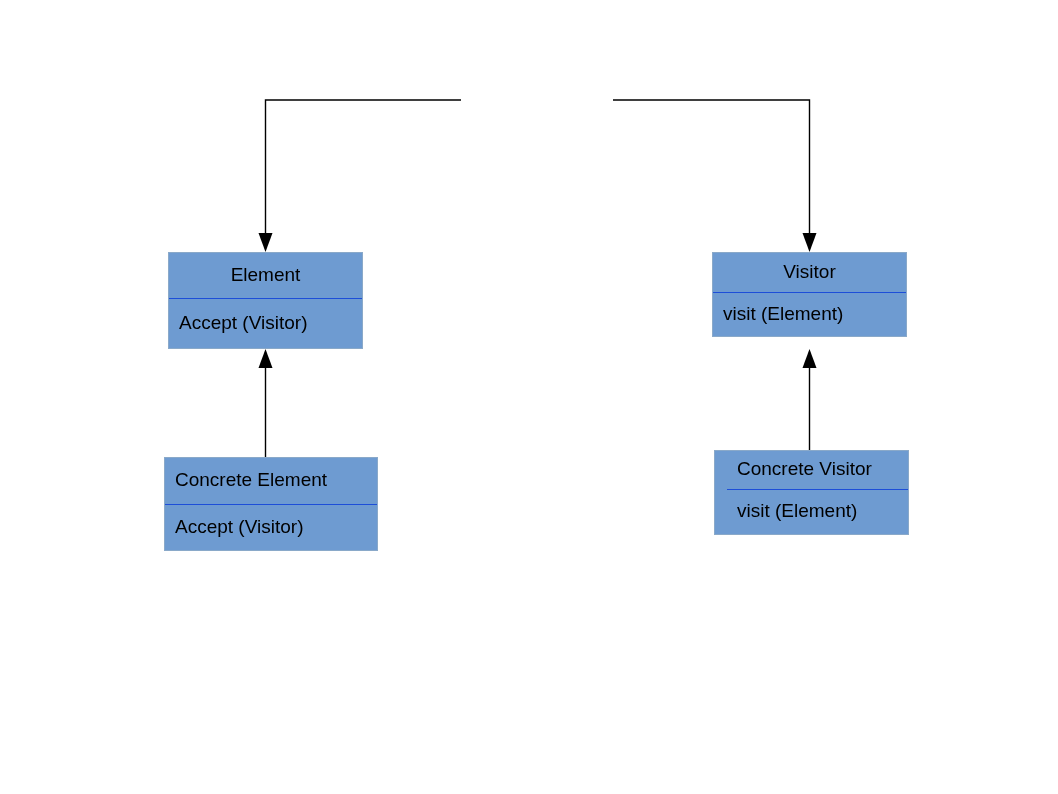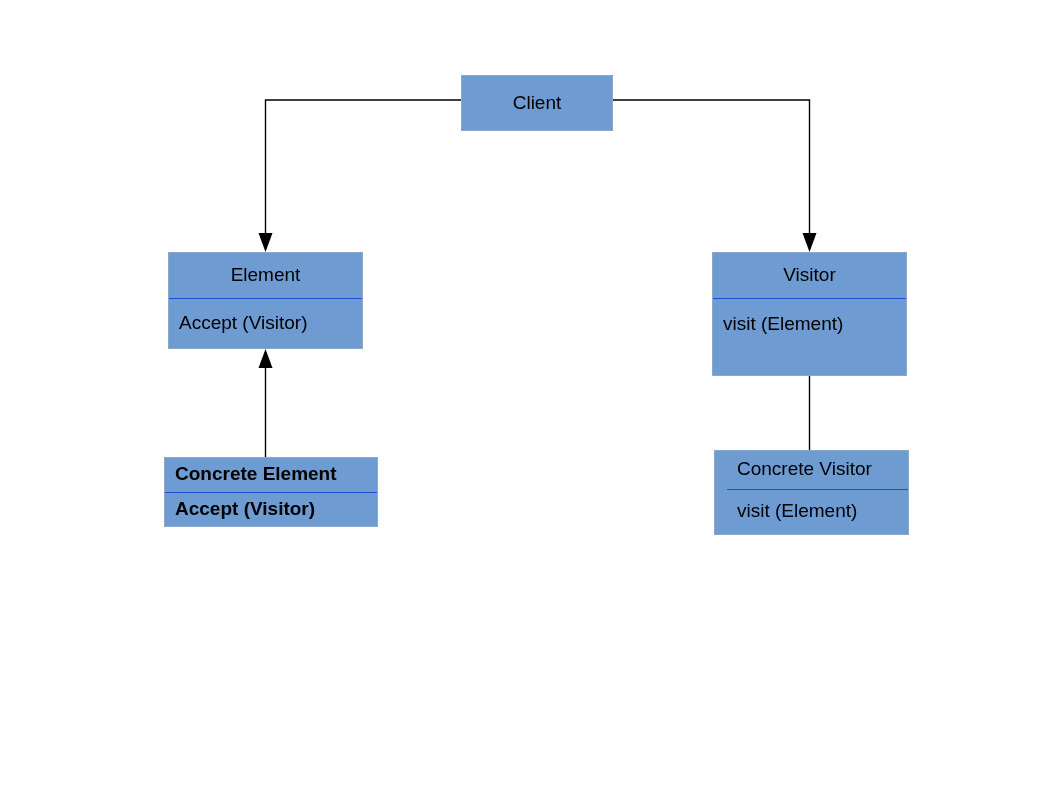--- a/index.html
+++ b/index.html
@@ -57,25 +57,25 @@
   }
 
   
   #node-client        { left: 461px; top: 75px;  width: 152px; height: 56px; }
   #node-client .r0    { height: 100%; }
 
   #node-element       { left: 168px; top: 252px; width: 195px; height: 97px; }
   #node-element .r0   { height: 45px; text-align: right; }
   #node-element .r1   { height: 51px; }
 
-  #node-visitor       { left: 712px; top: 252px; width: 195px; height: 124px; }
+  #node-visitor       { left: 712px; top: 252px; width: 195px; height: 85px; }
   #node-visitor .r0   { height: 45px; }
   #node-visitor .r1   { height: 51px; }
 
-  #node-concrete-element      { left: 164px; top: 457px; width: 214px; height: 70px; font-weight: bold; }
+  #node-concrete-element      { left: 164px; top: 457px; width: 214px; height: 94px; }
   #node-concrete-element .r0  { height: 46px; }
   #node-concrete-element .r1  { height: 47px; }
 
   #node-concrete-visitor      { left: 714px; top: 450px; width: 195px; height: 85px; padding-left: 12px; }
   #node-concrete-visitor .r0  { height: 38px; }
   #node-concrete-visitor .r1  { height: 46px; }
 </style>
 </head>
 <body>
 
@@ -97,23 +97,20 @@
       <path d="M 265.5 457 L 265.5 363" fill="none" stroke="#000000" stroke-width="1.4"></path>
       <polygon points="265.5,349 258.5,368 272.5,368" fill="#000000" stroke="none"></polygon>
     </g>
 
     <g>
       <path d="M 809.5 450 L 809.5 363" fill="none" stroke="#000000" stroke-width="1.4"></path>
       <polygon points="809.5,349 802.5,368 816.5,368" fill="#000000" stroke="none"></polygon>
     </g>
   </svg>
 
-  <div class="uml-box" id="node-client">
-    <div class="uml-row center r0">Client</div>
-  </div>
 
   <div class="uml-box" id="node-element">
     <div class="uml-row center r0">Element</div>
     <div class="uml-row left divider-top r1">Accept (Visitor)</div>
   </div>
 
   <div class="uml-box" id="node-visitor">
     <div class="uml-row center r0">Visitor</div>
     <div class="uml-row left divider-top r1">visit (Element)</div>
   </div>

